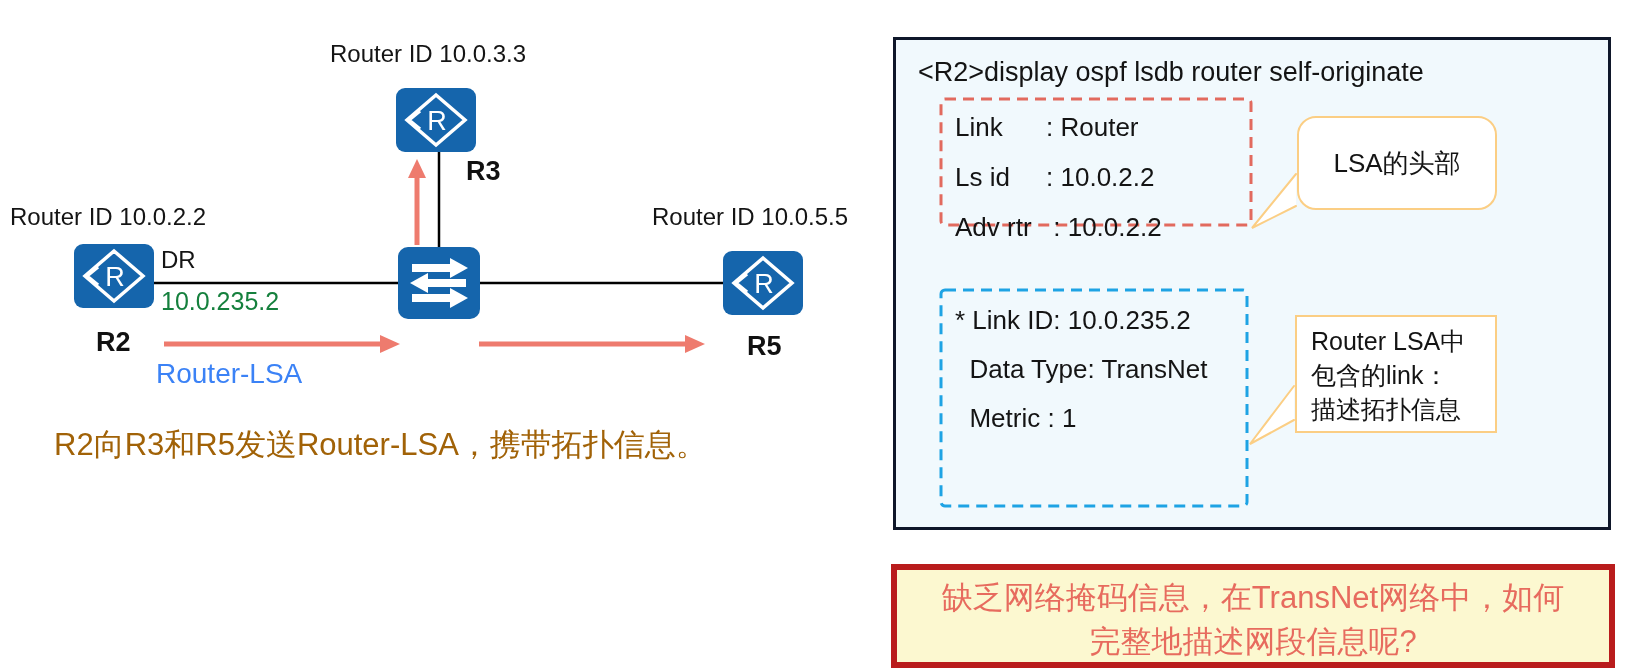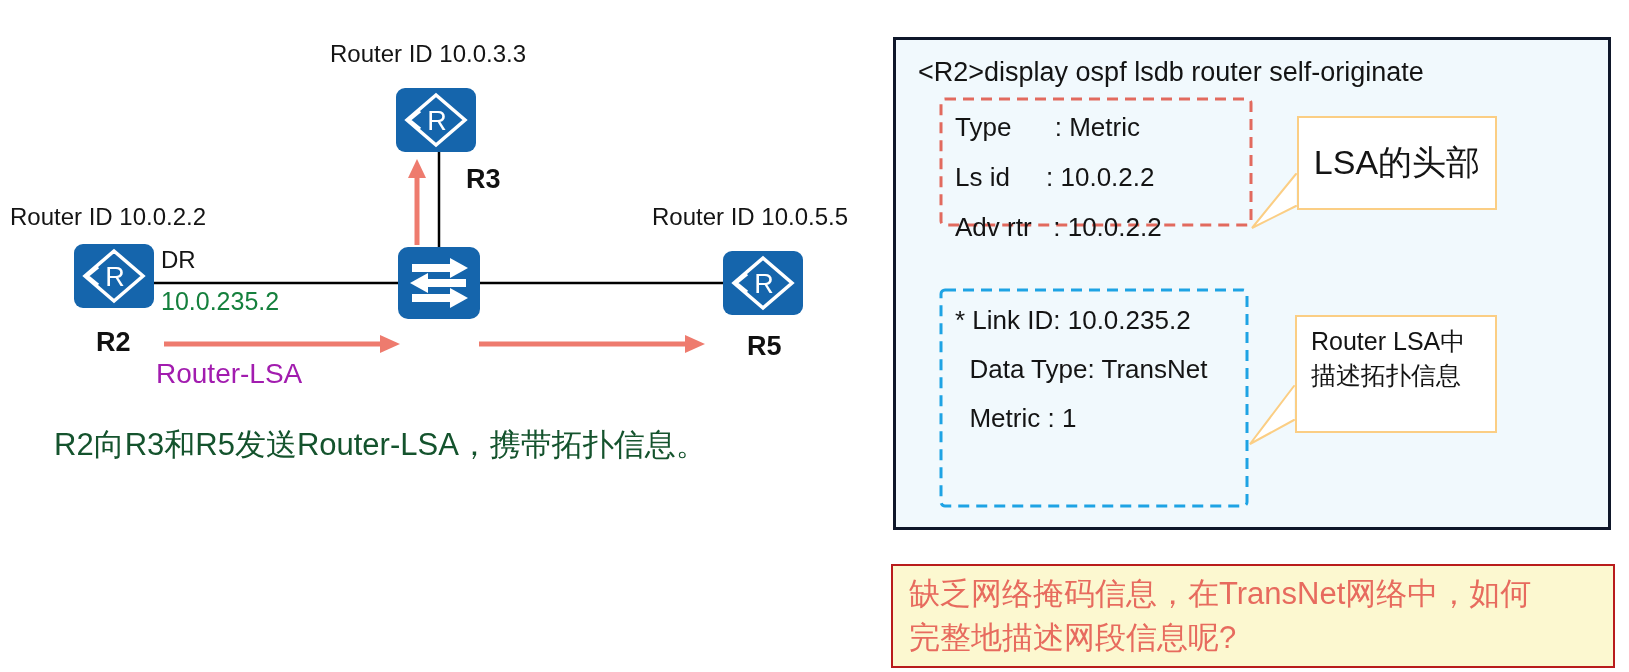--- a/index.html
+++ b/index.html
@@ -2,33 +2,33 @@
 <html><head>
 <meta charset="utf-8">
 <style>
   html,body{margin:0;padding:0;background:#fff;}
   body{font-family:"Liberation Sans","DejaVu Sans",sans-serif;}
   #stage{position:relative;width:1629px;height:672px;background:#fff;overflow:hidden;}
   .abs{position:absolute;}
   .lbl{font-size:24px;color:#141414;white-space:nowrap;}
   .node-name{font-size:27px;font-weight:bold;color:#111;white-space:nowrap;}
   .small-lbl{font-size:25px;color:#15803d;white-space:nowrap;}
-  .arrow-label{font-size:28px;color:#a21caf;white-space:nowrap;}
-  .caption{font-size:31px;color:#14532d;white-space:nowrap;}
+  .arrow-label{font-size:28px;color:#3b82f6;white-space:nowrap;}
+  .caption{font-size:31px;color:#a16207;white-space:nowrap;}
   .icon-box{line-height:0;}
   #panel{left:893px;top:37px;width:718px;height:493px;border:3px solid #0f172a;background:#f1f9fd;box-sizing:border-box;z-index:1;}
   .cmd{font-size:27px;color:#141414;white-space:pre;}
   .term-rows{z-index:5;color:#141414;}
   .term-row{white-space:pre;font-size:26px;}
   #lsa-rows .term-row{line-height:50px;}
   #link-rows .term-row{line-height:49px;}
   .callout{background:#ffffff;border:2px solid #fbce84;box-sizing:border-box;z-index:5;color:#141414;}
-  #callout-1{left:1297px;top:116px;width:200px;height:94px;display:flex;align-items:center;justify-content:center;font-size:34px;}
+  #callout-1{left:1297px;top:116px;width:200px;height:94px;display:flex;align-items:center;justify-content:center;font-size:26px;border-radius:19px;}
   #callout-2{left:1295px;top:315px;width:202px;height:118px;font-size:25px;line-height:34px;padding:7px 6px 0 14px;}
-  #question-box{left:891px;top:564px;width:724px;height:104px;background:#fcf8d0;border:2px solid #b91c1c;box-sizing:border-box;color:#e76b5e;font-size:31px;line-height:44px;padding:6px 16px;z-index:1;}
+  #question-box{left:891px;top:564px;width:724px;height:104px;background:#fcf8d0;border:6px solid #b91c1c;box-sizing:border-box;color:#e76b5e;font-size:31px;line-height:44px;padding:6px 16px;z-index:1;text-align:center;}
   svg.overlay{position:absolute;left:0;top:0;z-index:4;pointer-events:none;}
   #topo-svg{position:absolute;left:0;top:0;z-index:0;}
   .z2{z-index:2;}
 </style>
 </head>
 <body>
 
 <div id="stage">
 
   <svg id="topo-svg" width="900" height="500" viewBox="0 0 900 500">
@@ -51,21 +51,21 @@
 
   <div class="abs lbl" style="left:330px;top:40px;">Router ID 10.0.3.3</div>
   <div class="abs icon-box z2" style="left:396px;top:88px;">
     <svg width="80" height="64" viewBox="0 0 80 64">
       <rect width="80" height="64" rx="9" fill="#1565ac"></rect>
       <path d="M40 7 L69 32 L40 57 L11 32 Z" fill="none" stroke="#fff" stroke-width="3.5"></path>
       <path d="M24 23 L13 32 L24 41" fill="none" stroke="#fff" stroke-width="3.5"></path>
       <text x="41" y="42" font-size="27" fill="#fff" text-anchor="middle" font-family="Liberation Sans, DejaVu Sans, sans-serif">R</text>
     </svg>
   </div>
-  <div class="abs node-name" style="left:466px;top:156px;margin-top:8px;">R3</div>
+  <div class="abs node-name" style="left:466px;top:156px;">R3</div>
 
   <div class="abs lbl" style="left:10px;top:203px;">Router ID 10.0.2.2</div>
   <div class="abs icon-box z2" style="left:74px;top:244px;">
     <svg width="80" height="64" viewBox="0 0 80 64">
       <rect width="80" height="64" rx="9" fill="#1565ac"></rect>
       <path d="M40 7 L69 32 L40 57 L11 32 Z" fill="none" stroke="#fff" stroke-width="3.5"></path>
       <path d="M24 23 L13 32 L24 41" fill="none" stroke="#fff" stroke-width="3.5"></path>
       <text x="41" y="42" font-size="27" fill="#fff" text-anchor="middle" font-family="Liberation Sans, DejaVu Sans, sans-serif">R</text>
     </svg>
   </div>
@@ -104,35 +104,36 @@
   </div>
 
   <svg class="overlay" width="1629" height="672" viewBox="0 0 1629 672">
     <rect x="941" y="99" width="310" height="126" rx="4" fill="none" stroke="#e26a5e" stroke-width="3" stroke-dasharray="11 7"></rect>
     <rect x="941" y="290" width="306" height="216" rx="4" fill="none" stroke="#1ea3e4" stroke-width="3" stroke-dasharray="11 7"></rect>
     <path d="M1296 174 L1252 228 L1296 206" fill="#ffffff" stroke="#fbce84" stroke-width="2" stroke-linecap="round"></path>
     <path d="M1294 386 L1250 444 L1294 420" fill="#ffffff" stroke="#fbce84" stroke-width="2" stroke-linecap="round"></path>
   </svg>
 
   <div id="lsa-rows" class="abs term-rows" style="left:955px;top:102px;">
-    <div class="term-row">Type      : Metric</div>
+    <div class="term-row">Link      : Router</div>
     <div class="term-row">Ls id     : 10.0.2.2</div>
     <div class="term-row">Adv rtr   : 10.0.2.2</div>
   </div>
   <div id="link-rows" class="abs term-rows" style="left:955px;top:296px;">
     <div class="term-row">* Link ID: 10.0.235.2</div>
     <div class="term-row">  Data Type: TransNet</div>
     <div class="term-row">  Metric : 1</div>
   </div>
 
   <div id="callout-1" class="abs callout">
     <span>LSA的头部</span>
   </div>
   <div id="callout-2" class="abs callout">
     <div>Router LSA中</div>
+    <div>包含的link：</div>
     <div>描述拓扑信息</div>
   </div>
 
   <div id="question-box" class="abs">
     <div>缺乏网络掩码信息，在TransNet网络中，如何</div>
     <div>完整地描述网段信息呢?</div>
   </div>
 
 </div>
 

